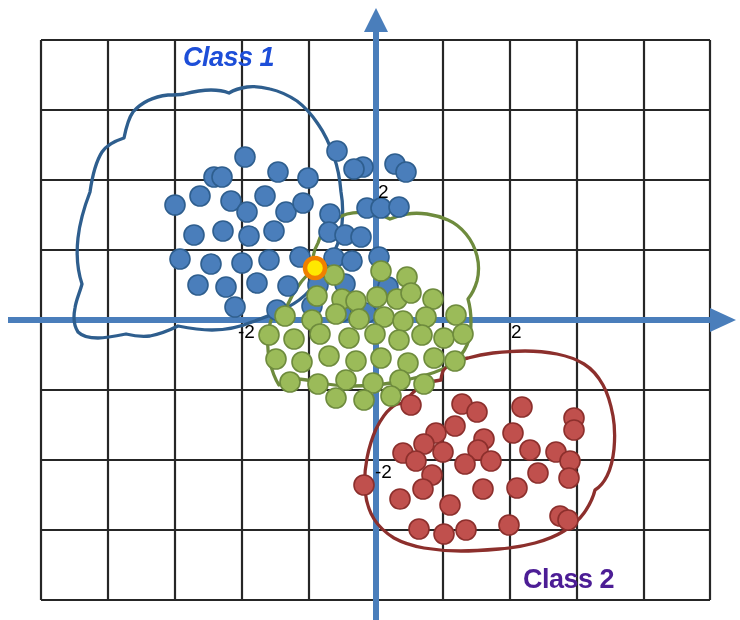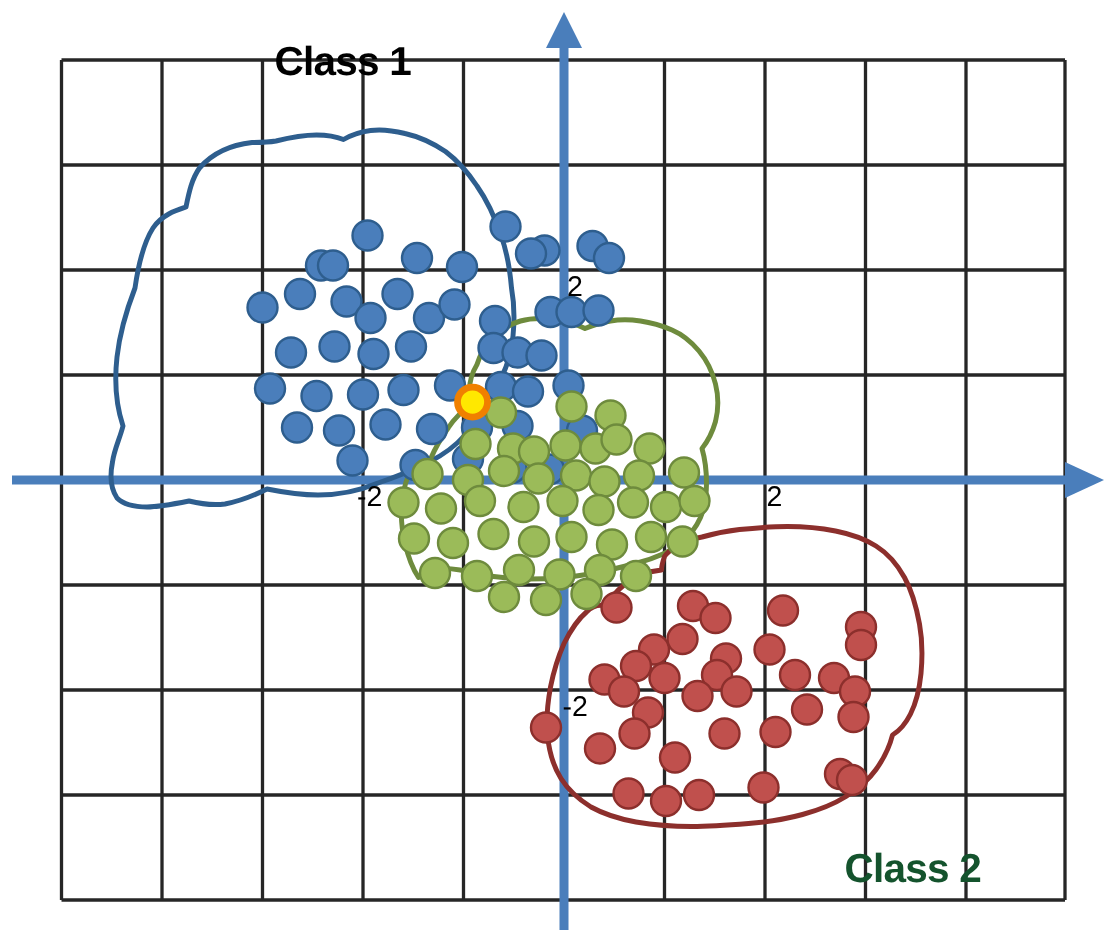--- a/index.html
+++ b/index.html
@@ -2,23 +2,23 @@
 <html><head>
 <meta charset="utf-8">
 <style>
   html,body{margin:0;padding:0;background:#ffffff;}
   body{width:740px;height:620px;position:relative;overflow:hidden;
        font-family:"Liberation Sans",sans-serif;}
   #stage{position:absolute;left:0;top:0;width:740px;height:620px;}
   svg{position:absolute;left:0;top:0;}
   .cls-label{position:absolute;font-weight:bold;font-size:27px;letter-spacing:-0.5px;
              white-space:nowrap;}
-  #label-class1{left:183px;top:26px;color:#000000;}
+  #label-class1{left:183px;top:42px;color:#1d4ed8;font-style:italic;}
   #label-class3{left:441px;top:209px;color:#8FBB4A;}
-  #label-class2{left:523px;top:564px;color:#14532d;margin-left:40px;}
+  #label-class2{left:523px;top:564px;color:#4c1d95;}
   .tick{position:absolute;font-size:19px;color:#000000;font-family:"Liberation Sans",sans-serif;}
   #tick-y-pos{left:378px;top:181px;}
   #tick-y-neg{left:375px;top:461px;}
   #tick-x-neg{left:238px;top:321px;}
   #tick-x-pos{left:511px;top:321px;}
 </style>
 </head>
 <body>
 
 <div id="stage">

